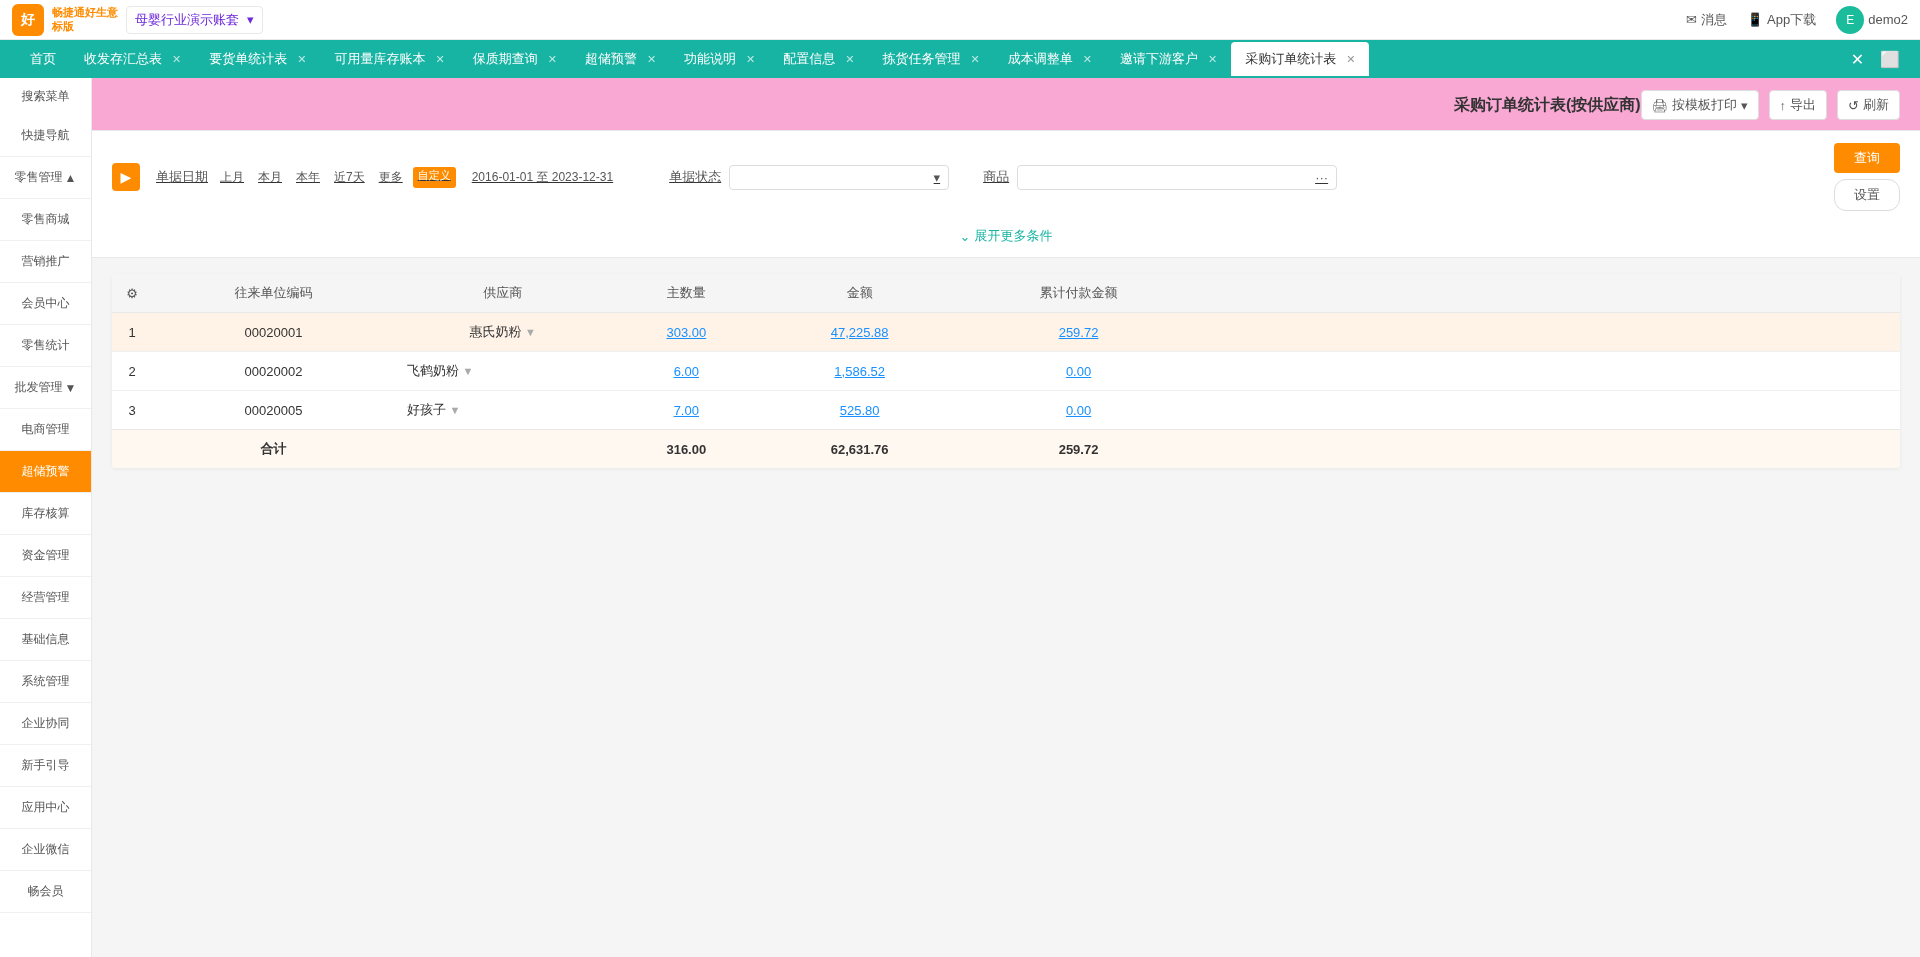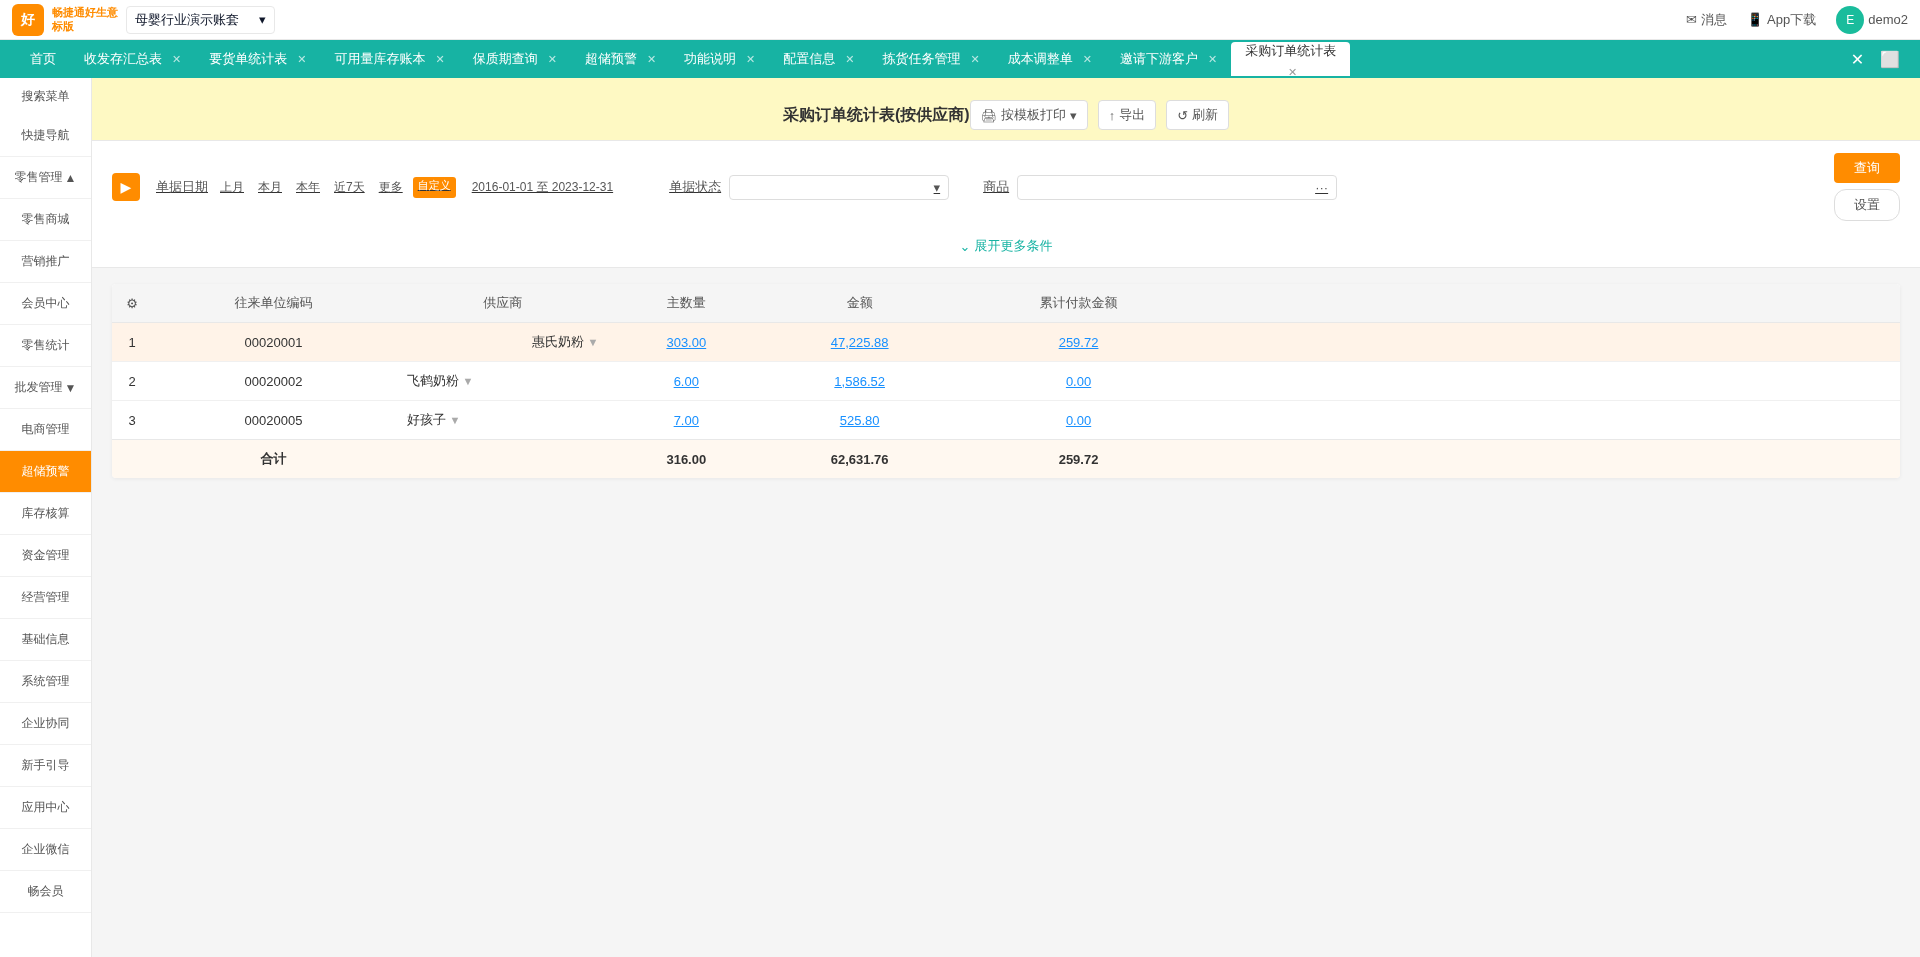--- a/index.html
+++ b/index.html
@@ -6,43 +6,43 @@
     body { font-family: 'Microsoft YaHei', Arial, sans-serif; font-size: 13px; background: #f5f5f5; color: #333; width: 1920px; min-height: 957px; overflow-x: hidden; }
 
     
     .top-bar { height: 40px; background: #fff; display: flex; align-items: center; padding: 0 12px; border-bottom: 1px solid #e8e8e8; justify-content: space-between; }
     .logo-area { display: flex; align-items: center; gap: 8px; }
     .logo-icon { width: 32px; height: 32px; background: #ff8c00; border-radius: 6px; display: flex; align-items: center; justify-content: center; color: #fff; font-size: 14px; font-weight: bold; }
     .logo-text { font-size: 11px; color: #ff8c00; font-weight: bold; line-height: 1.2; }
     .top-right { display: flex; align-items: center; gap: 20px; }
     .top-right-item { display: flex; align-items: center; gap: 4px; font-size: 13px; color: #555; cursor: pointer; }
     .user-avatar { width: 28px; height: 28px; background: #1abc9c; border-radius: 50%; display: flex; align-items: center; justify-content: center; color: #fff; font-size: 12px; }
-    .workspace-selector { display: flex; align-items: center; gap: 20px; font-size: 13px; color: #0f172a; cursor: pointer; padding: 0 8px; border: 1px solid #e8e8e8; border-radius: 4px; height: 28px; }
+    .workspace-selector { display: flex; align-items: center; gap: 8px; font-size: 13px; color: #6d28d9; cursor: pointer; padding: 0 8px; border: 1px solid #e8e8e8; border-radius: 4px; height: 28px; }
 
     
     .nav-tabs { height: 38px; background: #17b3a3; display: flex; align-items: center; padding: 0 16px; overflow: hidden; }
     .nav-tab { height: 34px; padding: 0 14px; display: flex; align-items: center; gap: 6px; font-size: 13px; color: #fff; cursor: pointer; white-space: nowrap; border-radius: 4px 4px 0 0; flex-shrink: 0; }
-    .nav-tab.active { background: #fff; color: #333; flex-direction: column; }
+    .nav-tab.active { background: #fff; color: #333; }
     .nav-tab .close-btn { font-size: 11px; color: rgba(255,255,255,0.7); cursor: pointer; margin-left: 4px; }
     .nav-tab.active .close-btn { color: #999; }
     .nav-home { background: transparent; font-size: 13px; color: #fff; }
     .nav-tab-right { margin-left: auto; display: flex; align-items: center; gap: 8px; }
     .nav-icon-btn { color: #fff; cursor: pointer; font-size: 16px; padding: 4px; }
 
     
     .layout { display: flex; height: calc(957px - 78px); }
     .sidebar { width: 92px; background: #fff; border-right: 1px solid #e8e8e8; display: flex; flex-direction: column; overflow-y: auto; flex-shrink: 0; }
     .sidebar-item { padding: 12px 4px; text-align: center; font-size: 12px; color: #555; cursor: pointer; border-bottom: 1px solid #f0f0f0; }
     .sidebar-item.active { background: #ff8c00; color: #fff; }
     .sidebar-item.has-arrow { display: flex; align-items: center; justify-content: center; gap: 2px; }
     .sidebar-search { font-size: 12px; color: #555; padding: 10px 4px; text-align: center; cursor: pointer; }
 
     
     .main-content { flex: 1; background: #f5f5f5; overflow: auto; }
-    .page-header { background: #fef9c3; padding: 22px 20px 10px; border-bottom: 1px solid #e8e8e8; display: flex; align-items: center; justify-content: center; }
+    .page-header { background: #f9a8d4; padding: 12px 20px 10px; border-bottom: 1px solid #e8e8e8; display: flex; align-items: center; justify-content: flex-end; }
     .page-title { font-size: 16px; font-weight: bold; color: #333; }
     .page-actions { display: flex; align-items: center; gap: 10px; }
     .btn-template { display: flex; align-items: center; gap: 4px; border: 1px solid #ddd; border-radius: 4px; padding: 5px 10px; font-size: 13px; color: #555; cursor: pointer; background: #fff; }
     .btn-export { display: flex; align-items: center; gap: 4px; border: 1px solid #ddd; border-radius: 4px; padding: 5px 10px; font-size: 13px; color: #555; cursor: pointer; background: #fff; }
     .btn-refresh { display: flex; align-items: center; gap: 4px; border: 1px solid #ddd; border-radius: 4px; padding: 5px 10px; font-size: 13px; color: #555; cursor: pointer; background: #fff; }
 
     
     .filter-area { background: #fff; padding: 12px 20px; border-bottom: 1px solid #e8e8e8; }
     .filter-row { display: flex; align-items: center; gap: 16px; flex-wrap: wrap; }
     .filter-expand-btn { width: 28px; height: 28px; background: #ff8c00; border-radius: 4px; display: flex; align-items: center; justify-content: center; color: #fff; cursor: pointer; font-size: 14px; flex-shrink: 0; }
@@ -304,21 +304,21 @@
             <th>主数量</th>
             <th>金额</th>
             <th>累计付款金额</th>
             <th style="width:700px;"></th>
           </tr>
         </thead>
         <tbody id="table-body">
         <tr class="row-selected">
       <td class="row-num">1</td>
       <td>00020001</td>
-      <td style="text-align:right;">惠氏奶粉 <span style="color:#aaa;font-size:11px;">▼</span></td>
+      <td style="text-align:center;">惠氏奶粉 <span style="color:#aaa;font-size:11px;">▼</span></td>
       <td class="text-link">303.00</td>
       <td class="text-link">47,225.88</td>
       <td class="text-link">259.72</td>
       <td></td>
     </tr>
             <tr>
       <td class="row-num">2</td>
       <td>00020002</td>
       <td style="text-align:left;">飞鹤奶粉 <span style="color:#aaa;font-size:11px;">▼</span></td>
       <td class="text-link">6.00</td>

